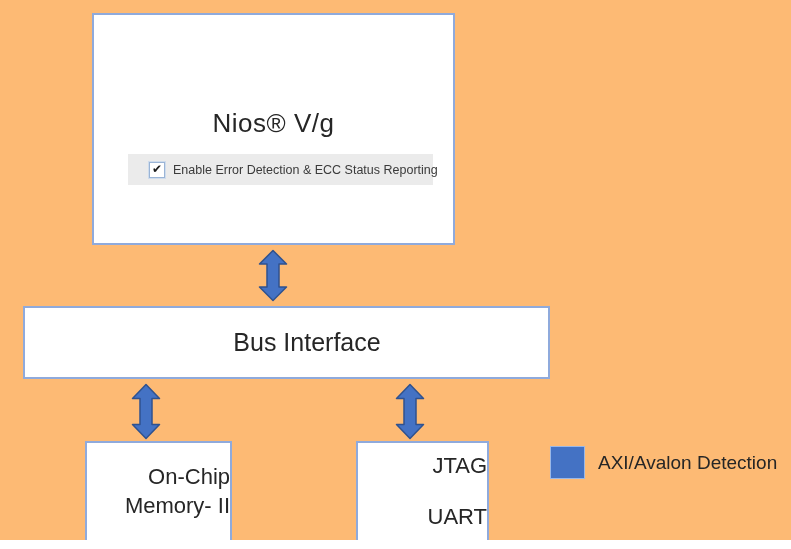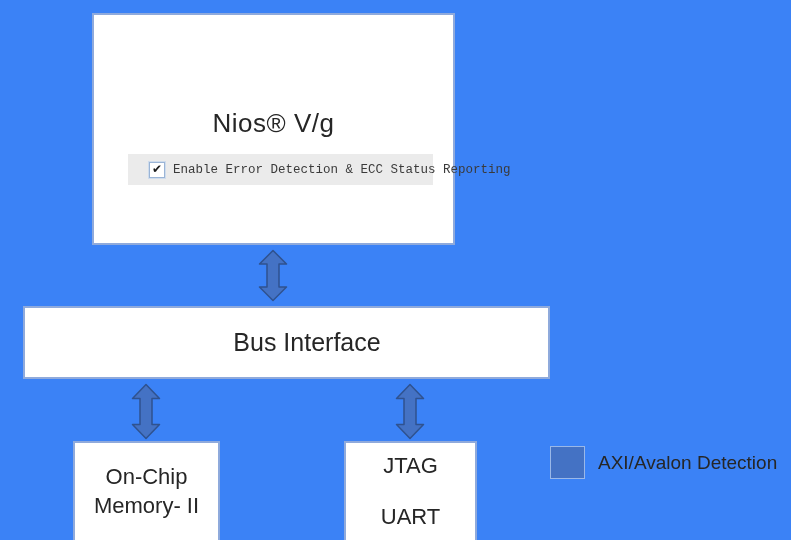--- a/index.html
+++ b/index.html
@@ -5,21 +5,21 @@
   html, body {
     margin: 0;
     padding: 0;
     background: #ffffff;
     font-family: "Liberation Sans", sans-serif;
   }
   .canvas {
     position: relative;
     width: 791px;
     height: 540px;
-    background: #3b82f6;
+    background: #fdba74;
     overflow: hidden;
     color: #212121;
   }
   .block {
     position: absolute;
     background: #ffffff;
     border: 2px solid #8FAADC;
     box-sizing: border-box;
   }
   .nios-block {
@@ -60,43 +60,43 @@
     font-size: 12px;
     line-height: 12px;
     color: #1a1a1a;
     margin-top: -2px;
   }
   .checkbox-label {
     margin-left: 8px;
     font-size: 12.5px;
     color: #3a3a3a;
     white-space: nowrap;
-    font-family: Liberation Mono, monospace;
   }
   .bus-block {
     left: 23px; top: 306px;
     width: 527px; height: 73px;
     display: flex;
     align-items: center;
     justify-content: center;
   }
   .bus-label {
     font-size: 25px;
     color: #262626;
     margin-left: 41px;
   }
   .leaf-block {
     display: flex;
     flex-direction: column;
-    align-items: center;
+    align-items: flex-end;
     justify-content: center;
     text-align: center;
     font-size: 22px;
     line-height: 1.3;
     color: #262626;
+    margin-left: 12px;
   }
   .memory-block { left: 73px; top: 441px; width: 147px; height: 101px; }
   .jtag-block   { left: 344px; top: 441px; width: 133px; height: 101px; gap: 22px; }
   .arrow {
     position: absolute;
   }
   .arrow svg { display: block; }
   .arrow path {
     fill: #4472C4;
     stroke: #2F528F;

